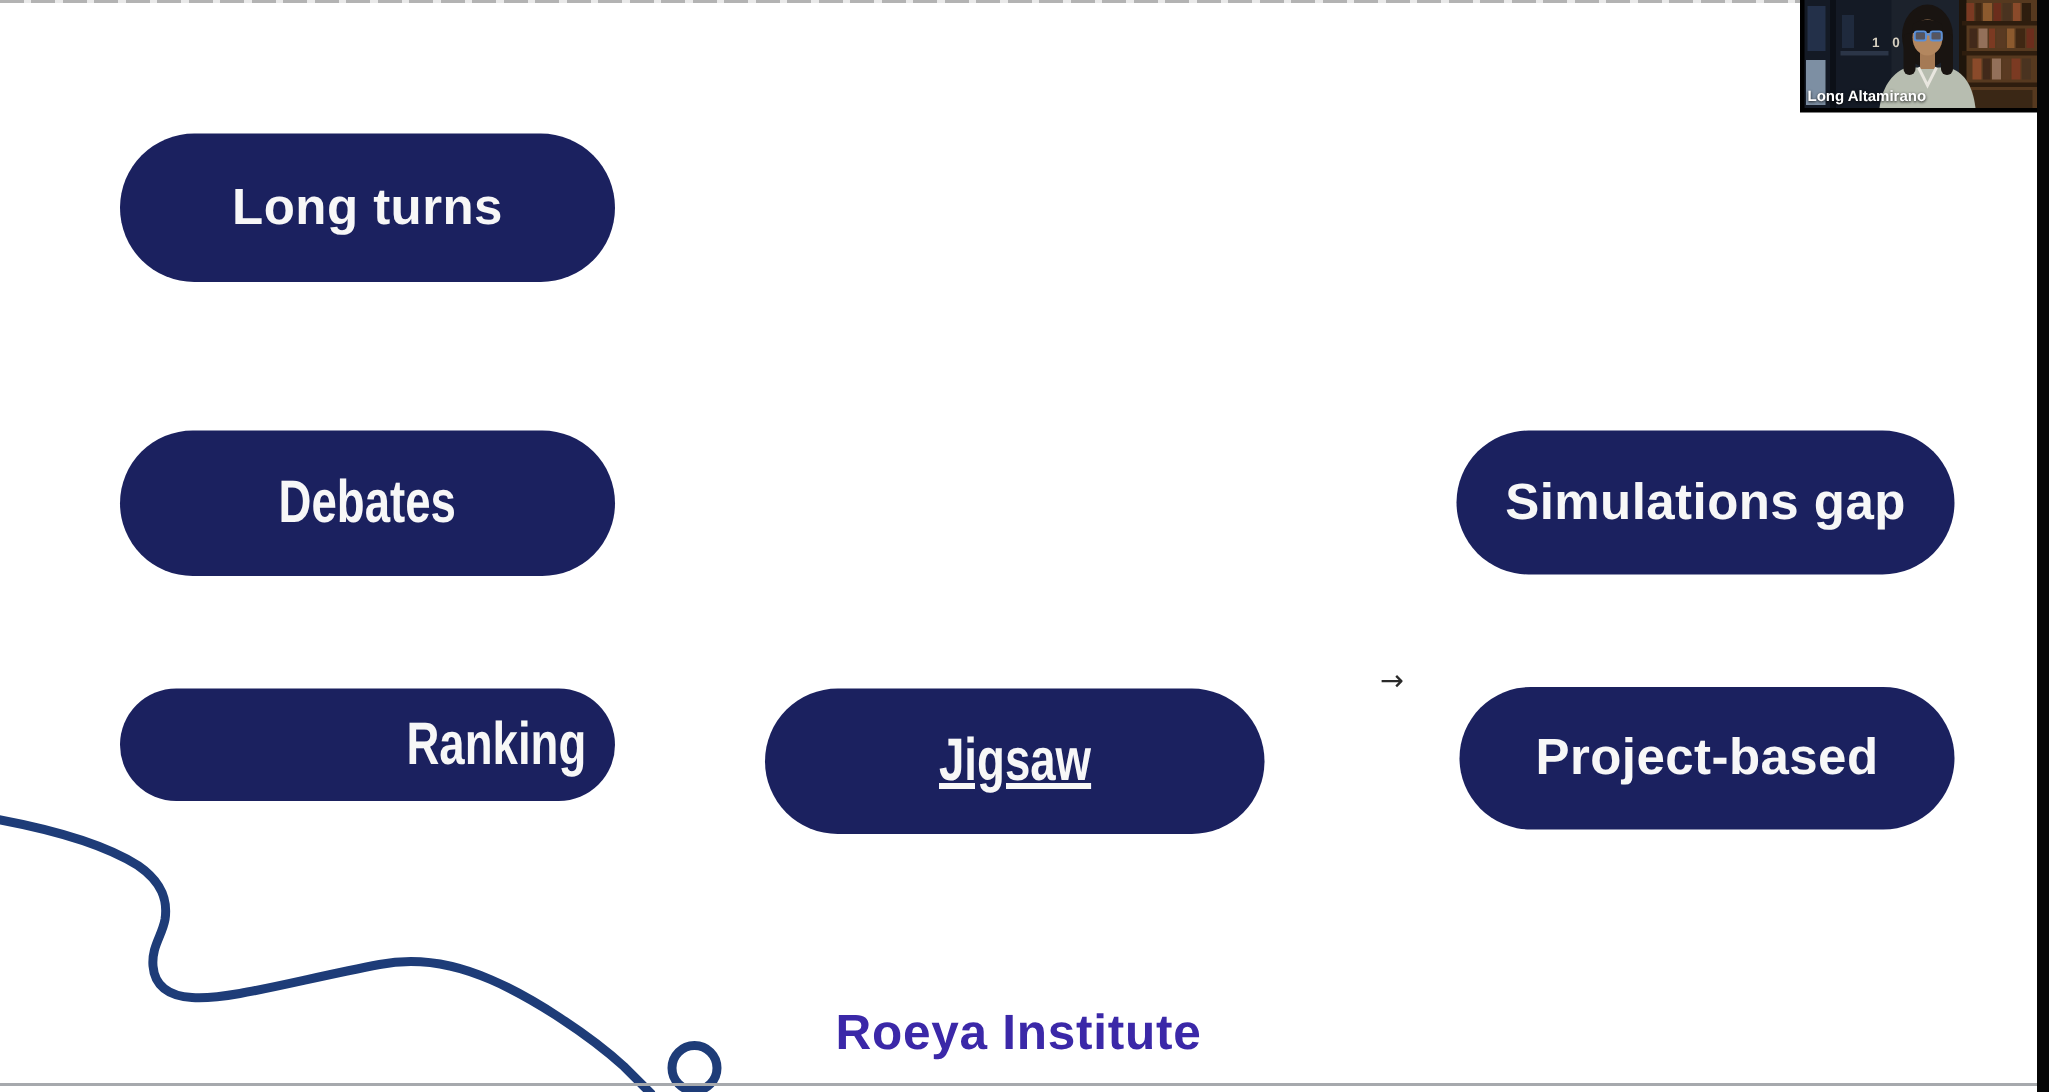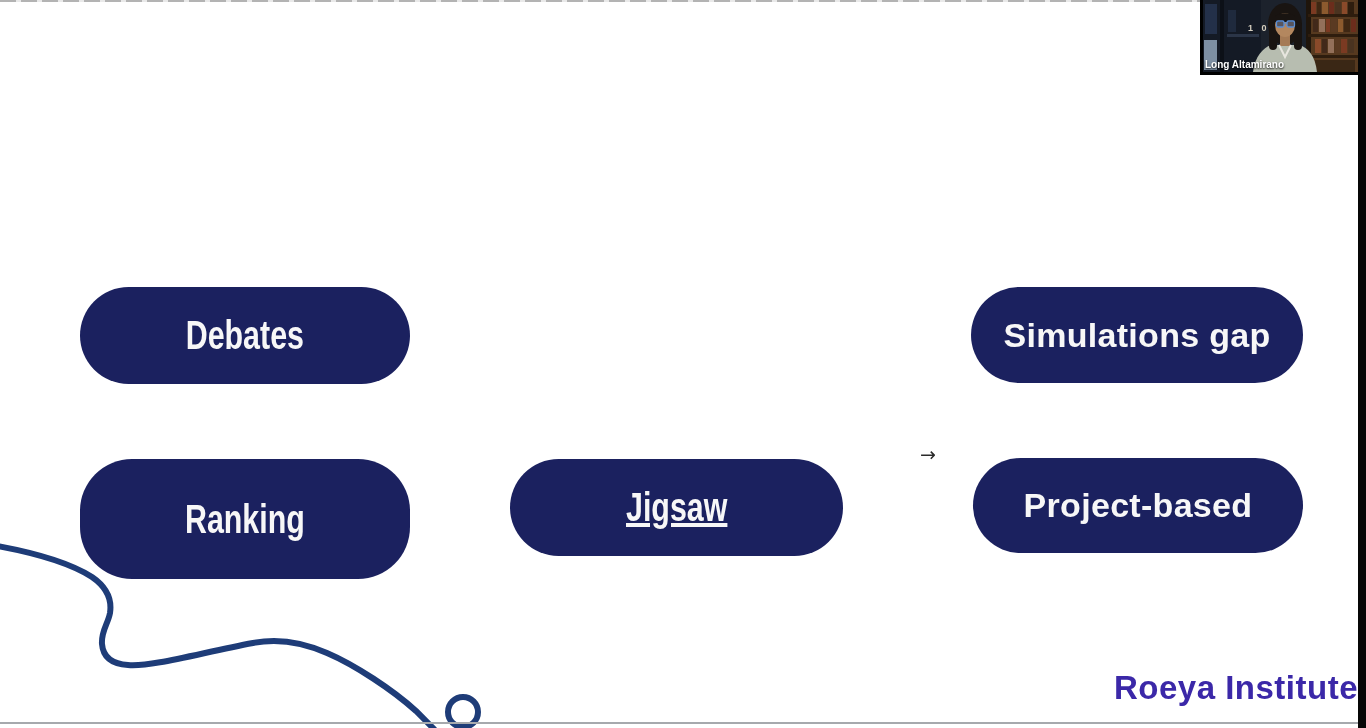--- a/index.html
+++ b/index.html
@@ -27,28 +27,28 @@
     color:#f7f7f7; font-weight:bold;
   }
   .pill .lbl { font-size:34px; letter-spacing:.3px; white-space:nowrap; }
   .pill.cond .lbl { font-size:40px; letter-spacing:0; display:inline-block; transform:scaleX(.76); }
   #pill-long-turns      { left:80px;  top:89px;  width:330px; height:99px; }
   #pill-dialogues       { left:511px; top:97px;  width:332px; height:96px; }
   #pill-simulations     { left:954px; top:99px;  width:334px; height:96px; }
   #pill-debates         { left:80px;  top:287px; width:330px; height:97px; }
   #pill-role-plays      { left:515px; top:287px; width:333px; height:96px; }
   #pill-information-gap { left:971px; top:287px; width:332px; height:96px; }
-  #pill-ranking         { left:80px;  top:459px; width:330px; height:120px; }
+  #pill-ranking         { left:80px;  top:459px; width:330px; height:75px;justify-content:flex-end; }
   #pill-jigsaw          { left:510px; top:459px; width:333px; height:97px;text-decoration:underline; }
   #pill-project-based   { left:973px; top:458px; width:330px; height:95px; }
 
   .doodle { position:absolute; left:0; top:0; width:500px; height:728px; pointer-events:none; }
 
   .footer-brand {
-    position:absolute; left:0; top:669px; width:1358px; text-align:right;
+    position:absolute; left:0; top:669px; width:1358px; text-align:center;
     font-size:33px; font-weight:bold; color:#3b28a8; letter-spacing:.5px;
   }
   .cursor-arrow {
     position:absolute; left:920px; top:443px; font-size:19px; color:#2a2a2a;
     font-family:"DejaVu Sans", sans-serif;
   }
   
   .webcam-tile {
     position:absolute; left:1200px; top:0; width:158px; height:75px;
     background:#000; padding:0 0 3px 3px;
@@ -59,20 +59,23 @@
     font-weight:bold; text-shadow:0 1px 2px rgba(0,0,0,.9); white-space:nowrap;
   }
 </style>
 </head>
 <body>
 
 <div class="stage">
 
   <div class="top-dash"></div>
 
+  <div class="pill" id="pill-long-turns">
+    <span class="lbl">Long turns</span>
+  </div>
   <div class="pill cond" id="pill-debates">
     <span class="lbl">Debates</span>
   </div>
   <div class="pill" id="pill-information-gap">
     <span class="lbl">Simulations gap</span>
   </div>
   <div class="pill cond" id="pill-ranking">
     <span class="lbl">Ranking</span>
   </div>
   <div class="pill cond" id="pill-jigsaw">

